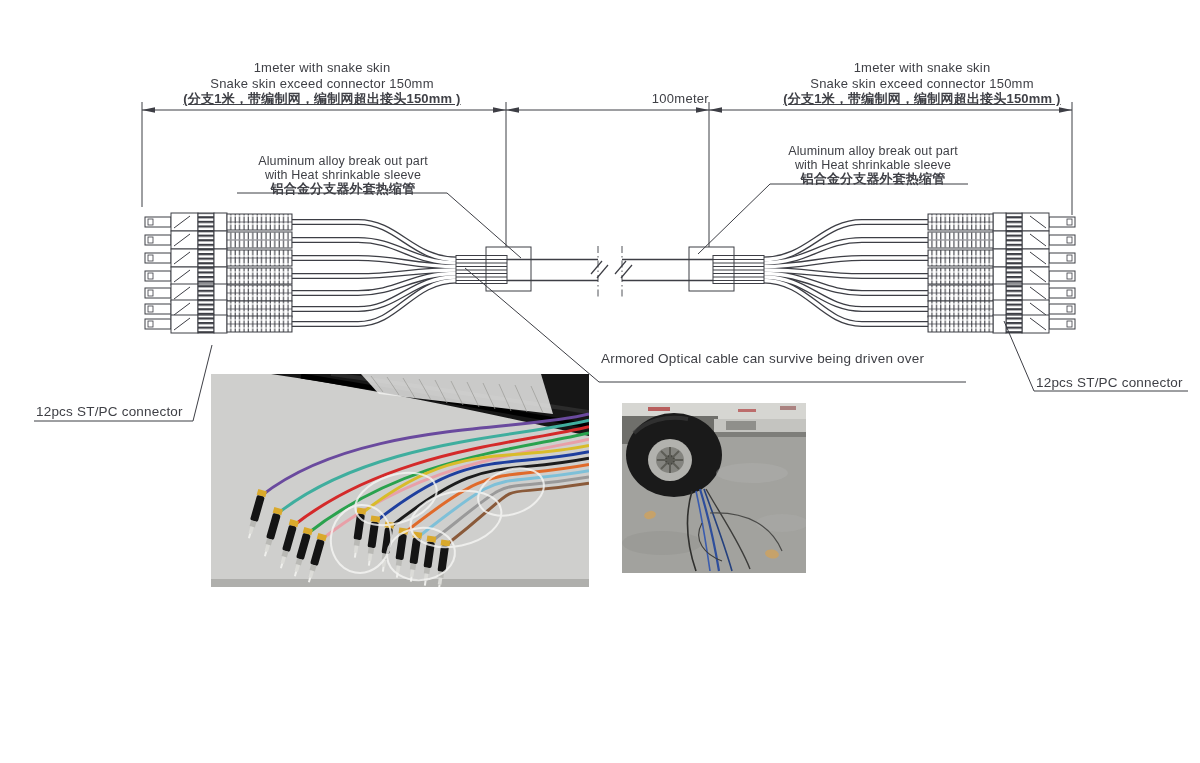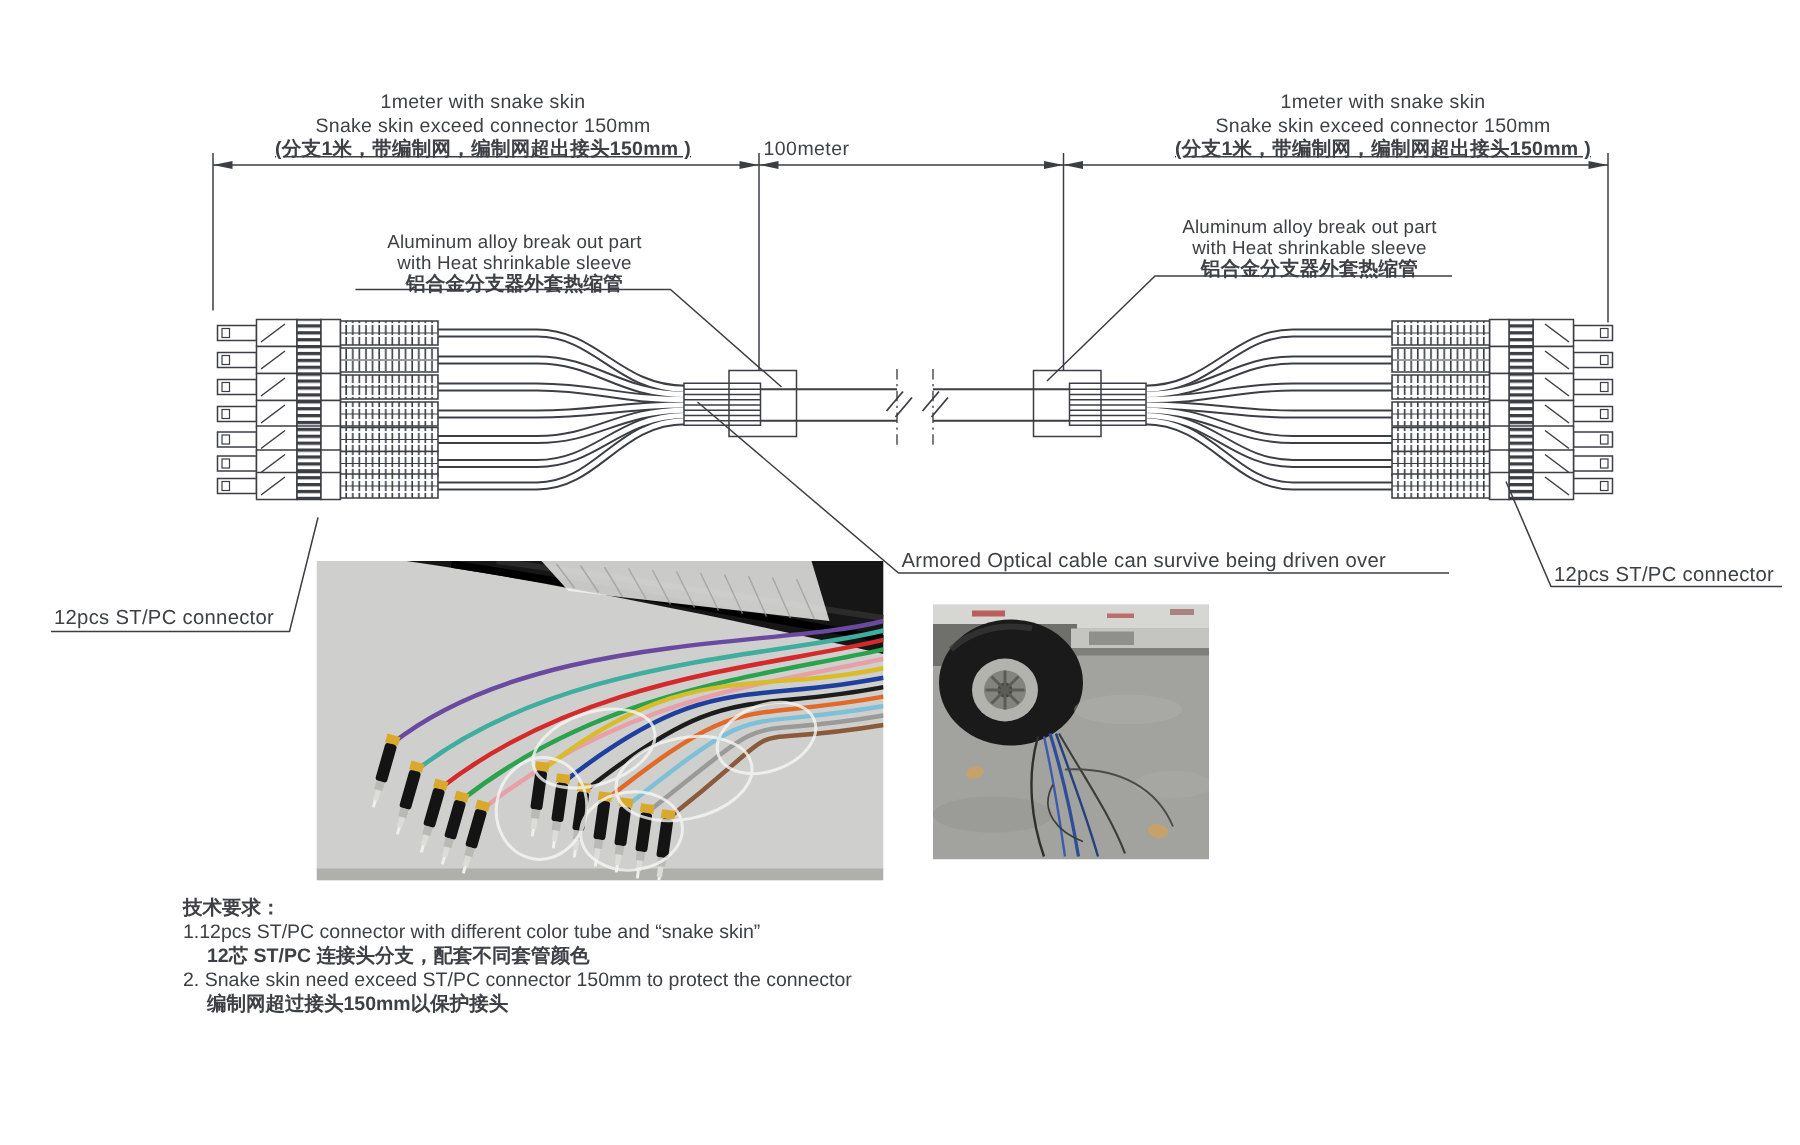--- a/index.html
+++ b/index.html
@@ -3,21 +3,21 @@
 <meta charset="utf-8">
 <style>
   html,body{margin:0;padding:0;background:#ffffff;}
   .page{position:relative;width:1200px;height:763px;background:#fff;overflow:hidden;
         font-family:"Liberation Sans", sans-serif;color:#3f4046;}
   .abs{position:absolute;}
   .note{font-size:13px;line-height:15.5px;text-align:center;letter-spacing:.2px;z-index:3;}
   .note .zh{font-weight:bold;text-decoration:underline;}
   .callout{font-size:12.5px;line-height:13.5px;text-align:center;letter-spacing:.15px;z-index:3;}
   .callout .zh{font-weight:bold;font-size:13px;}
-  .dimtxt{font-size:13px;text-align:left;letter-spacing:.3px;z-index:3;}
+  .dimtxt{font-size:13px;text-align:right;letter-spacing:.3px;z-index:3;}
   .label{font-size:13.5px;letter-spacing:.2px;z-index:3;white-space:nowrap;}
   .tech{font-size:13px;line-height:16px;z-index:3;}
   .tech .b{font-weight:bold;}
   .tech .ind{padding-left:16px;}
   svg{display:block;}
   .lineart{position:absolute;left:0;top:0;z-index:2;}
   .photo{position:absolute;z-index:1;}
   span,div{cursor:default;}
 </style>
 </head>
@@ -257,33 +257,26 @@
     <span style="display:block">with Heat shrinkable sleeve</span>
     <span style="display:block" class="zh">铝合金分支器外套热缩管</span>
   </div>
 
   <div class="abs callout" style="left:765px;top:145px;width:216px;">
     <span style="display:block">Aluminum alloy break out part</span>
     <span style="display:block">with Heat shrinkable sleeve</span>
     <span style="display:block" class="zh">铝合金分支器外套热缩管</span>
   </div>
 
-  <div class="abs label" style="left:601px;top:366px;">Armored Optical cable can survive being driven over</div>
+  <div class="abs label" style="left:601px;top:351px;">Armored Optical cable can survive being driven over</div>
 
   <div class="abs label" style="left:36px;top:404px;">12pcs ST/PC connector</div>
 
   <div class="abs label" style="left:1036px;top:375px;">12pcs ST/PC connector</div>
 
-  <div class="abs tech" style="left:122px;top:597px;width:560px;">
-    <div class="b">技术要求：</div>
-    <div>1.12pcs ST/PC connector with different color tube and “snake skin”</div>
-    <div class="ind b">12芯 ST/PC 连接头分支，配套不同套管颜色</div>
-    <div>2. Snake skin need exceed ST/PC connector 150mm to protect the connector</div>
-    <div class="ind b">编制网超过接头150mm以保护接头</div>
-  </div>
 
   <svg class="photo" style="left:211px;top:374px;" width="378" height="213" viewBox="0 0 378 213">
     <rect width="378" height="213" fill="#c9c9c7"></rect>
     <rect width="378" height="213" fill="#ffffff" opacity="0.12"></rect>
     <rect y="205" width="378" height="8" fill="#8f8f8b" opacity="0.5"></rect>
 
     <g>
       <path d="M60 0 L378 0 L378 62 C300 44 170 16 60 0 Z" fill="#161616"></path>
       <path d="M90 2 C180 16 300 38 378 52" stroke="#000" stroke-width="5" fill="none"></path>
       <path d="M120 0 C210 12 310 28 378 38" stroke="#2b2b2b" stroke-width="4" fill="none"></path>

